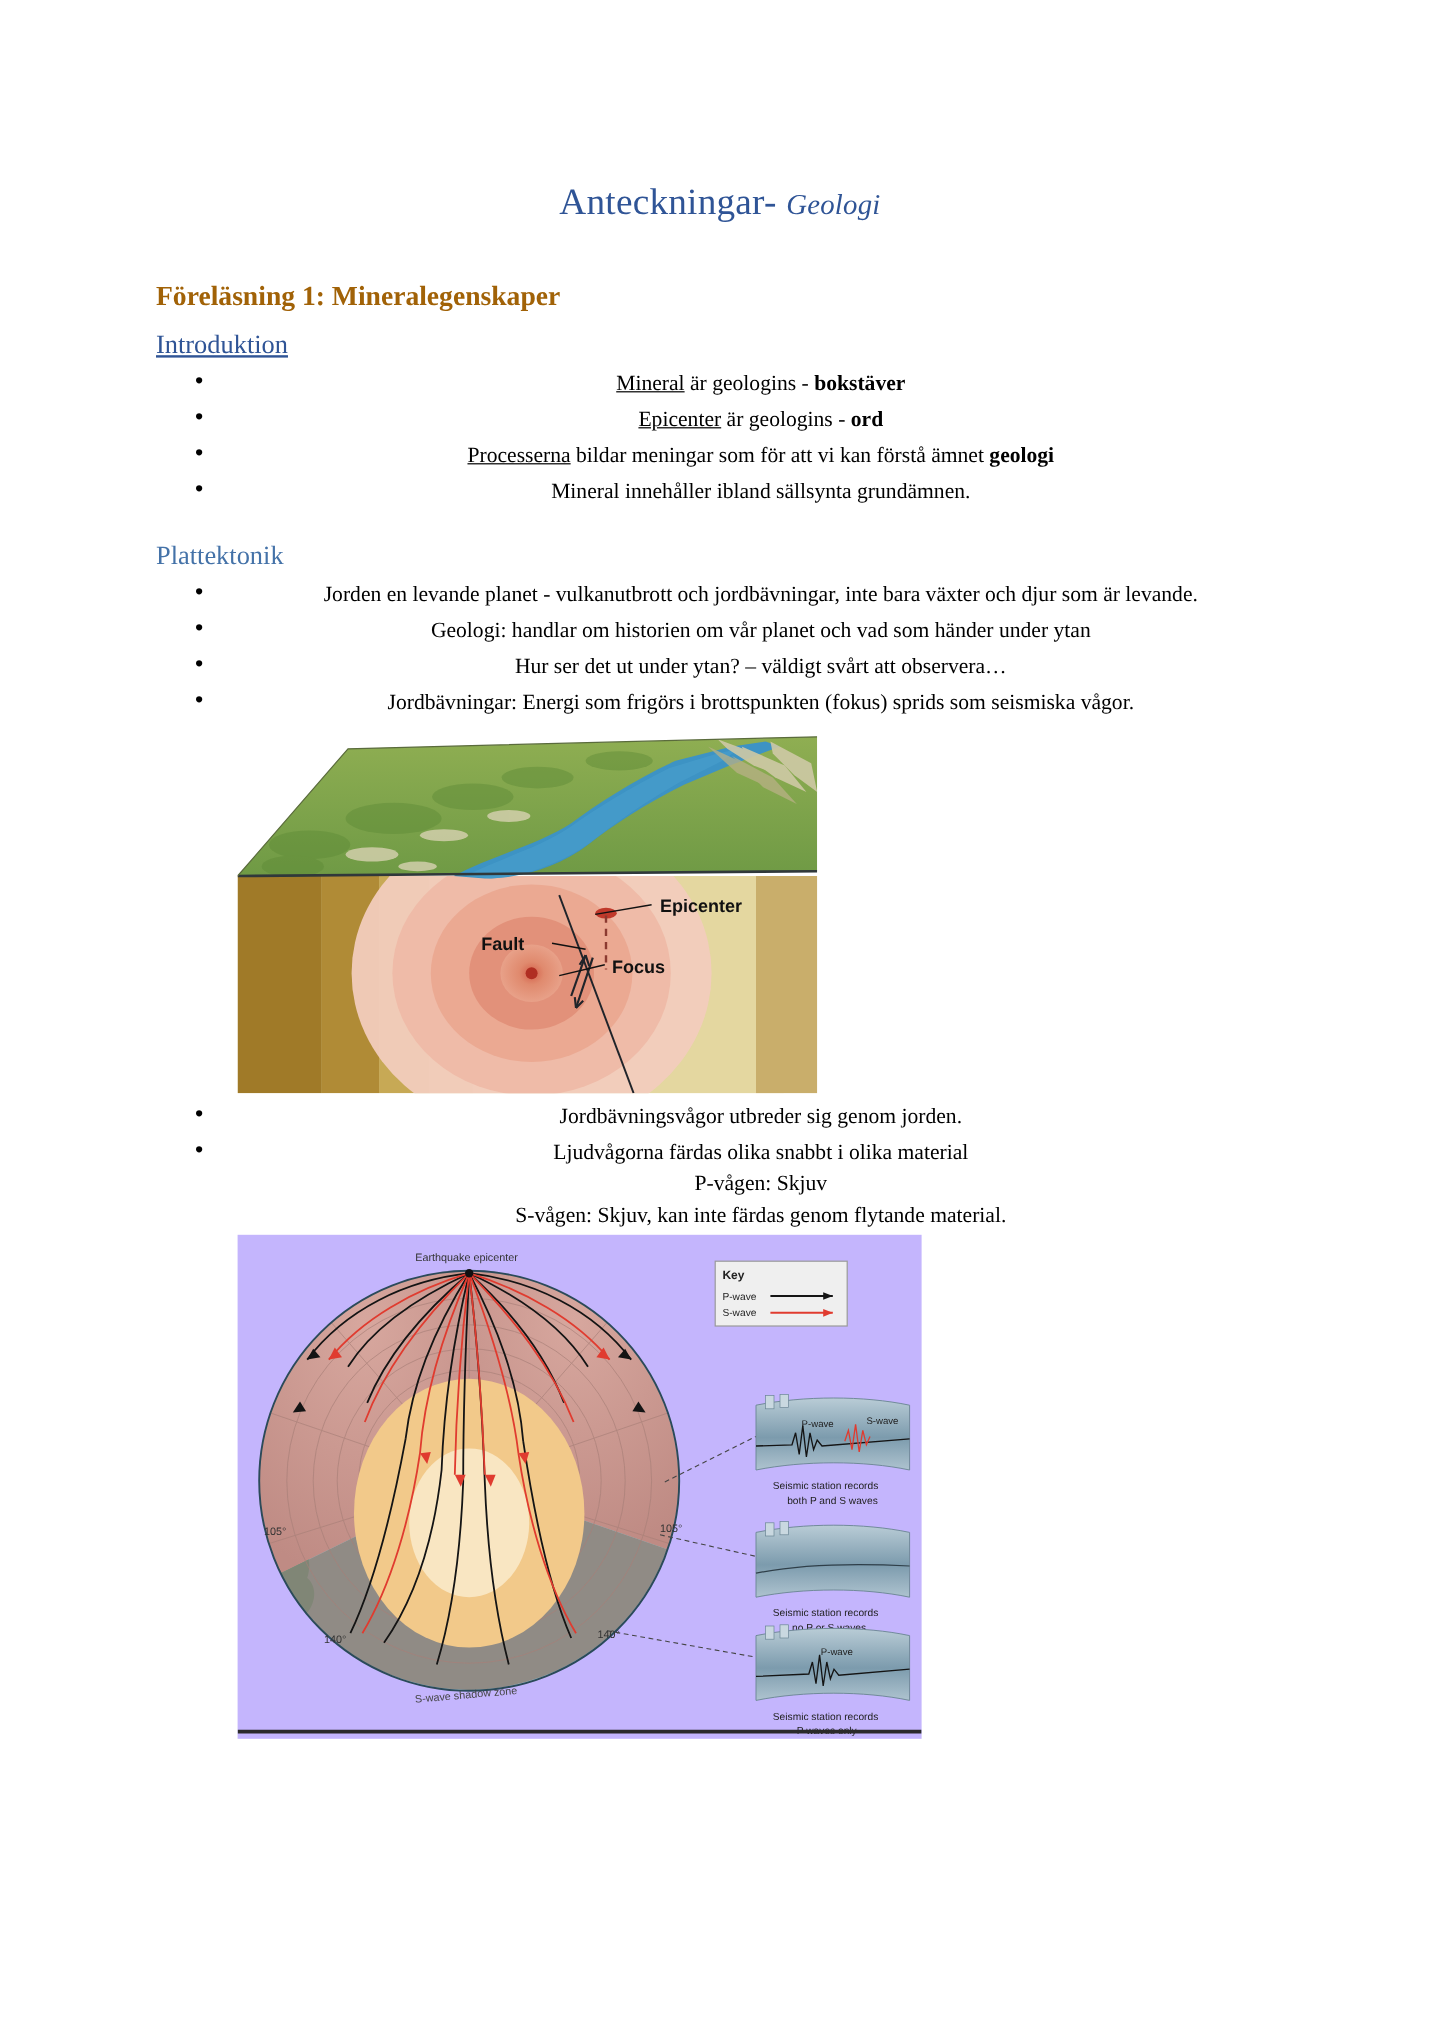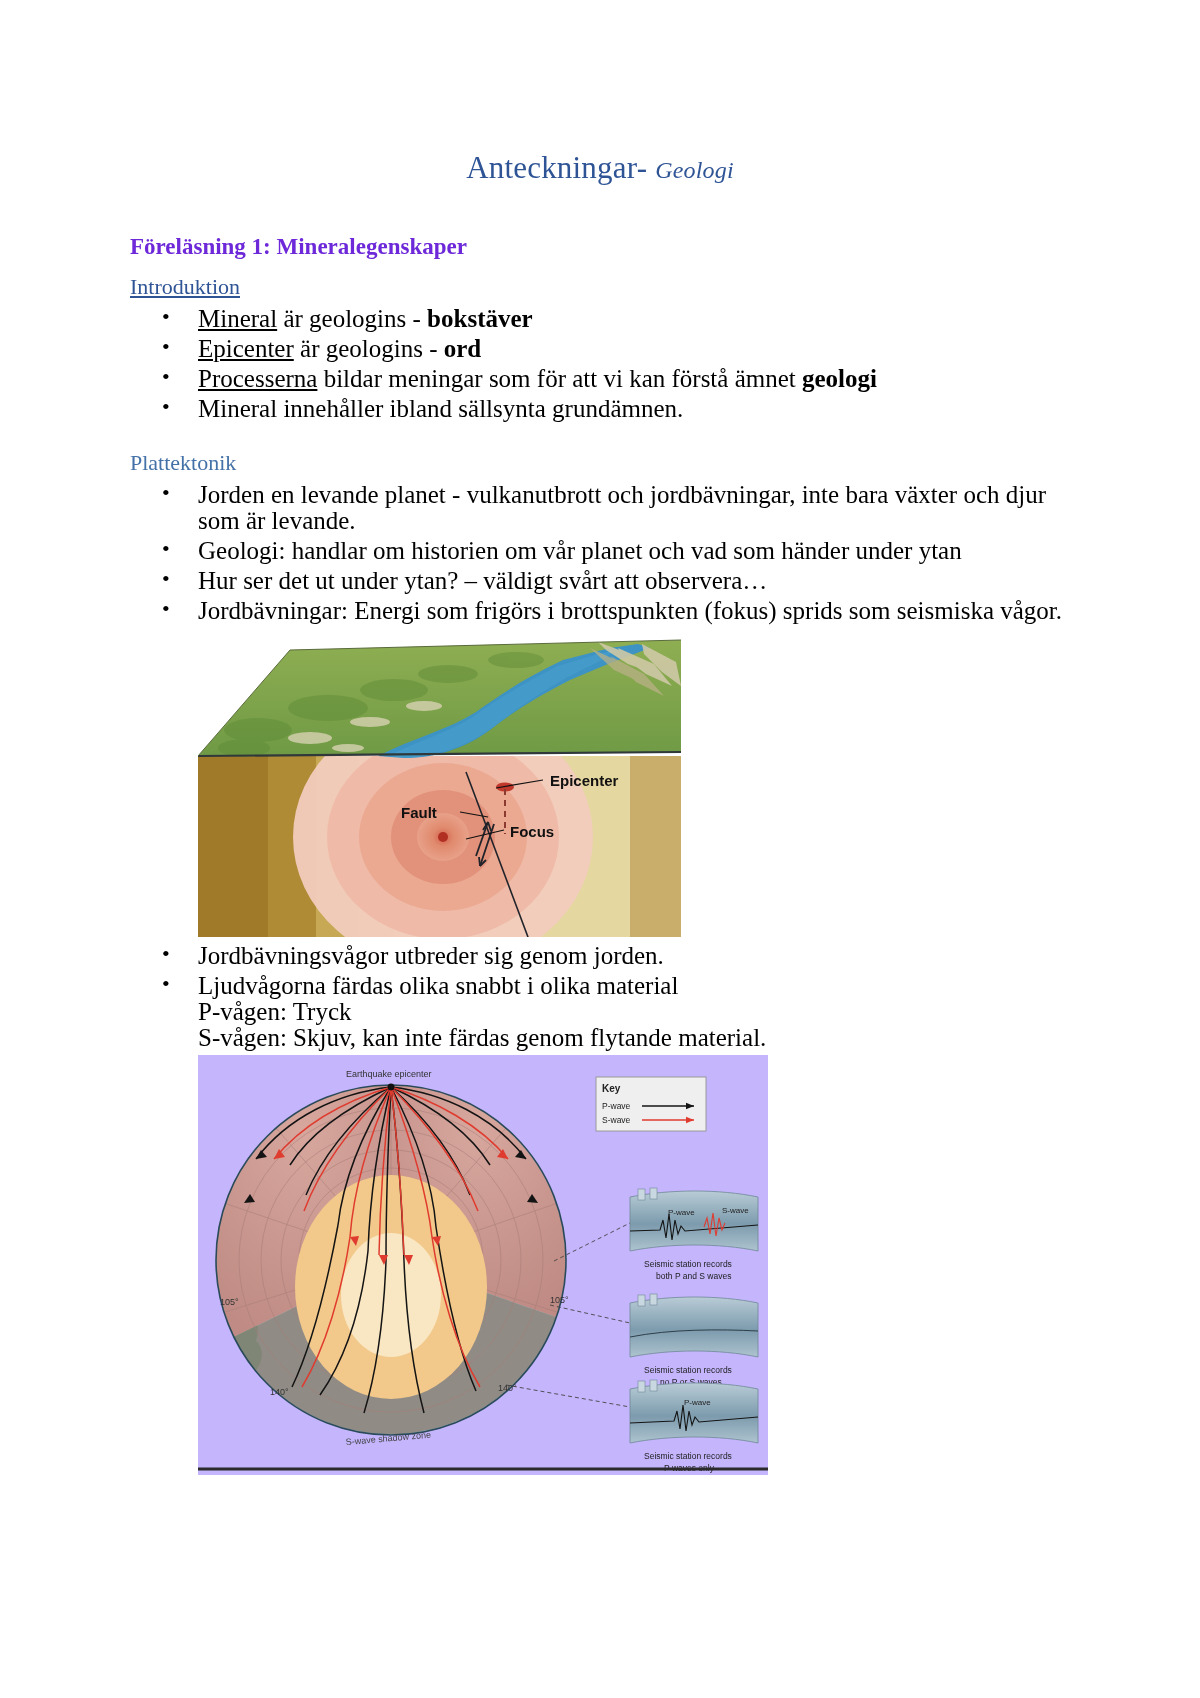--- a/index.html
+++ b/index.html
@@ -3,26 +3,26 @@
 <meta charset="utf-8">
 <style>
   html,body{margin:0;padding:0;background:#ffffff;}
   body{width:1200px;height:1698px;font-family:"Liberation Serif",serif;color:#000;overflow:hidden;}
   .page{position:relative;width:1200px;height:1206px;background:#fff;}
   .content{position:absolute;left:130px;top:0;width:940px;}
 
   .doc-title{text-align:center;margin-top:150px;font-size:31px;color:#2f5496;font-weight:400;letter-spacing:.2px;}
   .doc-title .sub{font-style:italic;font-size:24px;}
 
-  h2.sec{font-size:23px;color:#6d28d9;font-weight:bold;margin:48px 0 0 0;}
+  h2.sec{font-size:23px;color:#a16207;font-weight:bold;margin:48px 0 0 0;}
   h3.sub{font-size:22px;color:#2f5496;font-weight:400;margin:14px 0 0 0;text-decoration:underline;}
   h3.sub2{font-size:22px;color:#4472a8;font-weight:400;margin:28px 0 0 0;}
 
   ul.bul{list-style:none;margin:6px 0 0 0;padding:0;}
-  ul.bul > li{position:relative;padding-left:68px;font-size:25px;line-height:26px;margin-top:4px;}
+  ul.bul > li{position:relative;padding-left:68px;font-size:18px;line-height:26px;margin-top:4px;text-align:center;}
   ul.bul > li:before{content:"\2022";position:absolute;left:32px;top:-2px;font-size:22px;}
   .u{text-decoration:underline;}
   .b{font-weight:bold;}
   .cont{display:block;}
 
   
   .fig1-wrap{margin-top:10px;margin-left:68px;}
   .fig1{position:relative;width:483px;height:303px;}
 
   
@@ -159,21 +159,21 @@
           <text x="203" y="184" font-family="Liberation Sans, sans-serif" font-size="15" font-weight="bold" fill="#111">Fault</text>
           <text x="312" y="203" font-family="Liberation Sans, sans-serif" font-size="15" font-weight="bold" fill="#111">Focus</text>
         </svg>
       </div>
     </div>
 
     <ul class="bul">
       <li>Jordbävningsvågor utbreder sig genom jorden.</li>
       <li>
         <span class="cont">Ljudvågorna färdas olika snabbt i olika material</span>
-        <span class="cont">P-vågen: Tryck</span>
+        <span class="cont">P-vågen: Skjuv</span>
         <span class="cont">S-vågen: Skjuv, kan inte färdas genom flytande material.</span>
       </li>
     </ul>
 
     <div class="fig2-wrap">
       <div class="fig2">
         <svg width="570" height="420" viewBox="0 0 570 420">
           <defs>
             <radialGradient id="mantg" cx="50%" cy="18%" r="85%">
               <stop offset="0%" stop-color="#d7a79e"></stop>

